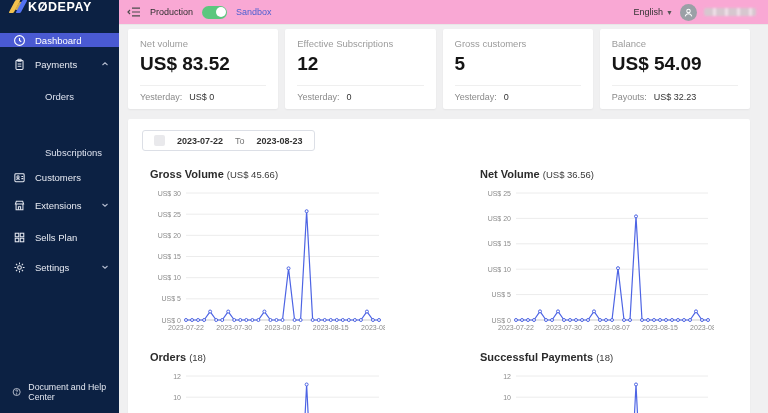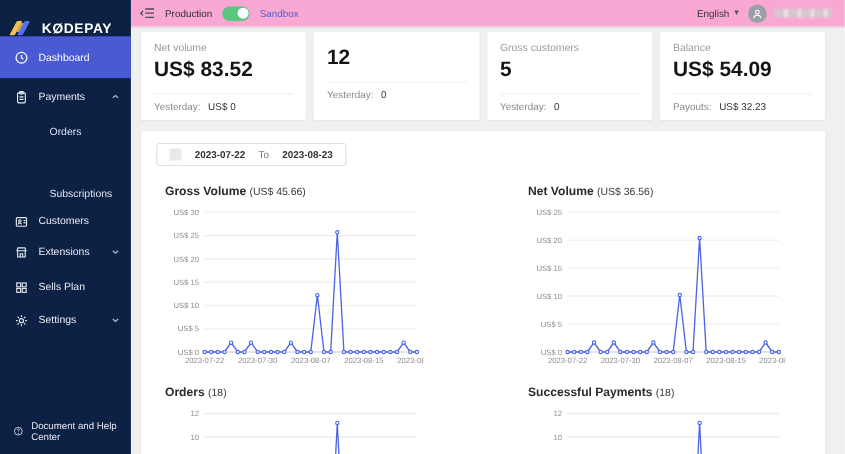--- a/index.html
+++ b/index.html
@@ -2,31 +2,31 @@
 <html><head>
 <meta charset="utf-8">
 <style>
   * { margin:0; padding:0; box-sizing:border-box; }
   html,body { width:768px; height:413px; overflow:hidden; }
   body { font-family:"Liberation Sans", sans-serif; background:#f0f0f1; position:relative; }
 
   
   .sidebar { position:absolute; left:0; top:0; width:119px; height:413px;
     background:#0c2143; color:#e8ebf3; display:flex; flex-direction:column; z-index:5; }
-  .logo { display:flex; align-items:flex-end; gap:10px; height:33px; padding:0 8px 0 11px; }
+  .logo { display:flex; align-items:flex-start; gap:0; height:33px; padding:0 8px 0 11px; }
   .logo-mark { position:relative; width:17px; height:14px; flex:0 0 auto; }
   .logo-mark i { position:absolute; width:5px; height:13px; border-radius:1px; transform:skewX(-28deg); }
   .logo-mark .y1 { left:1px; top:0; background:#f2c14e; }
   .logo-mark .b1 { left:8px; top:0; background:#5272f2; }
   .logo-mark .y2 { left:6px; top:2px; width:4px; height:8px; background:#f2c14e; opacity:.85; }
   .logo-text { color:#fff; font-weight:bold; font-size:12.5px; letter-spacing:.6px; white-space:nowrap; }
   .nav { flex:1 1 auto; }
   .nav-item { display:flex; align-items:center; gap:9px; height:26px; padding:0 10px 0 13px;
     font-size:9.5px; cursor:pointer; }
-  .nav-item.active { background:#4a5ad2; color:#fff; height:38px; }
+  .nav-item.active { background:#4a5ad2; color:#fff; height:14px; }
   .nav-item .chev { margin-left:auto; opacity:.85; }
   .nav-item svg { flex:0 0 auto; }
   .nav-sub { display:flex; align-items:center; height:23px; padding-left:45px; font-size:9.5px;
     color:#dde2ef; cursor:pointer;margin-top:33px; }
   .mt2{margin-top:2px}.mt4{margin-top:4px}.mt6{margin-top:6px}.mt8{margin-top:8px}
   .nav-footer { margin-top:auto; display:flex; align-items:center; gap:7px;
     padding:0 8px 11px 12px; font-size:8.8px; color:#e4e8f2; cursor:pointer; }
 
   
   .main { margin-left:119px; height:100%; display:flex; flex-direction:column; }
@@ -199,20 +199,21 @@
   <div class="content">
 
     <div class="stats-row">
       <div class="stat-card">
         <div class="stat-label">Net volume</div>
         <div class="stat-value">US$ 83.52</div>
         <div class="stat-divider"></div>
         <div class="stat-footer"><span>Yesterday:</span><b>US$ 0</b></div>
       </div>
       <div class="stat-card">
+        <div class="stat-label">Effective Subscriptions</div>
         <div class="stat-value">12</div>
         <div class="stat-divider"></div>
         <div class="stat-footer"><span>Yesterday:</span><b>0</b></div>
       </div>
       <div class="stat-card">
         <div class="stat-label">Gross customers</div>
         <div class="stat-value">5</div>
         <div class="stat-divider"></div>
         <div class="stat-footer"><span>Yesterday:</span><b>0</b></div>
       </div>

